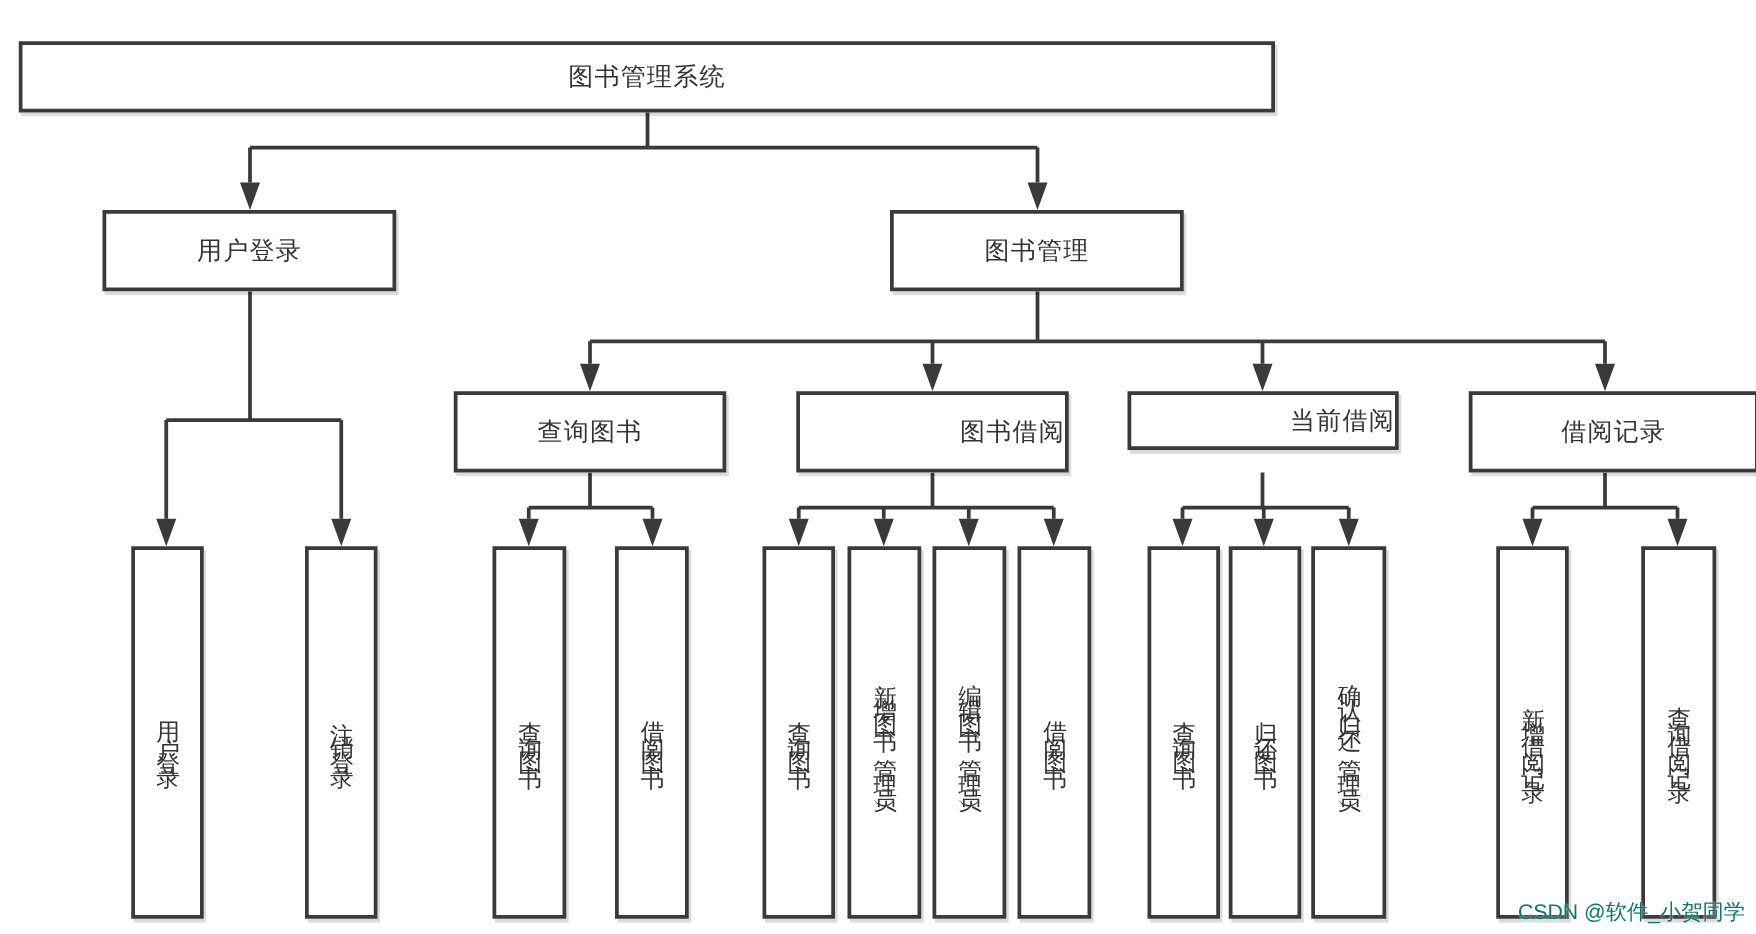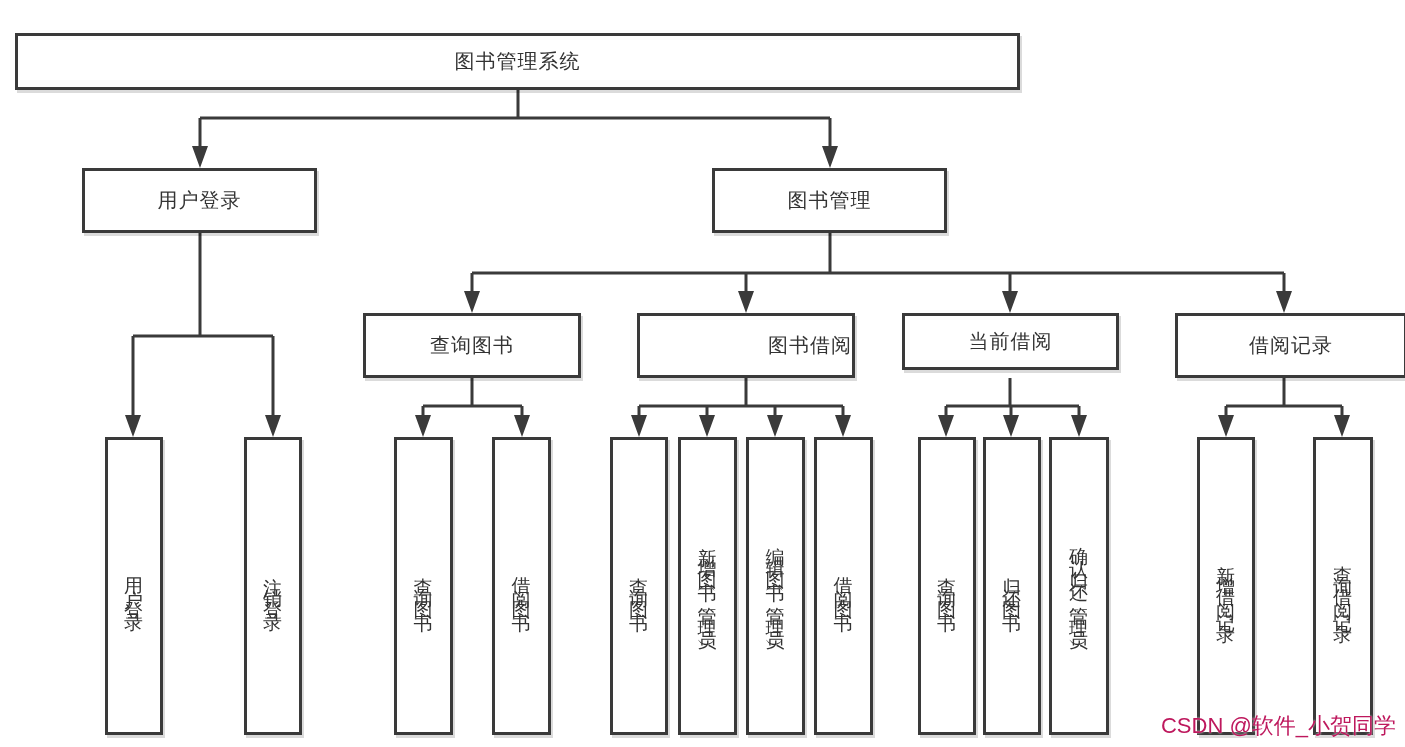--- a/index.html
+++ b/index.html
@@ -38,22 +38,22 @@
     text-orientation: mixed;
     font-size: 19px;
     letter-spacing: 12px;
     line-height: 1;
     color: #333333;
   }
   #watermark {
     position: absolute;
     right: 9px;
     bottom: 6px;
-    font-size: 22px;
-    color: #be185d;
+    font-size: 17px;
+    color: #0f766e;
     text-shadow: 0 0 2px #ffffff;
     white-space: nowrap;
   }
 </style>
 </head>
 <body>
 
 <div id="canvas">
 
   <svg id="wires" viewBox="0 0 1405 747" xmlns="http://www.w3.org/2000/svg">
@@ -86,21 +86,21 @@
   <div class="node" style="left:712px; top:168px; width:235px; height:65px;text-align:right;">
     <span class="lbl-h">图书管理</span>
   </div>
 
   <div class="node" style="left:363px; top:313px; width:218px; height:65px;">
     <span class="lbl-h">查询图书</span>
   </div>
   <div class="node" style="left:637px; top:313px; width:218px; height:65px;justify-content:flex-end;">
     <span class="lbl-h">图书借阅</span>
   </div>
-  <div class="node" style="left:902px; top:313px; width:217px; height:57px;">
+  <div class="node" style="left:902px; top:313px; width:217px; height:47px;justify-content:flex-end;">
     <span class="lbl-h">当前借阅</span>
   </div>
   <div class="node" style="left:1175px; top:313px; width:232px; height:65px;">
     <span class="lbl-h">借阅记录</span>
   </div>
 
   <div class="node" style="left:105px; top:437px; width:58px; height:298px;">
     <span class="lbl-v">用户登录</span>
   </div>
   <div class="node" style="left:244px; top:437px; width:58px; height:298px;">

